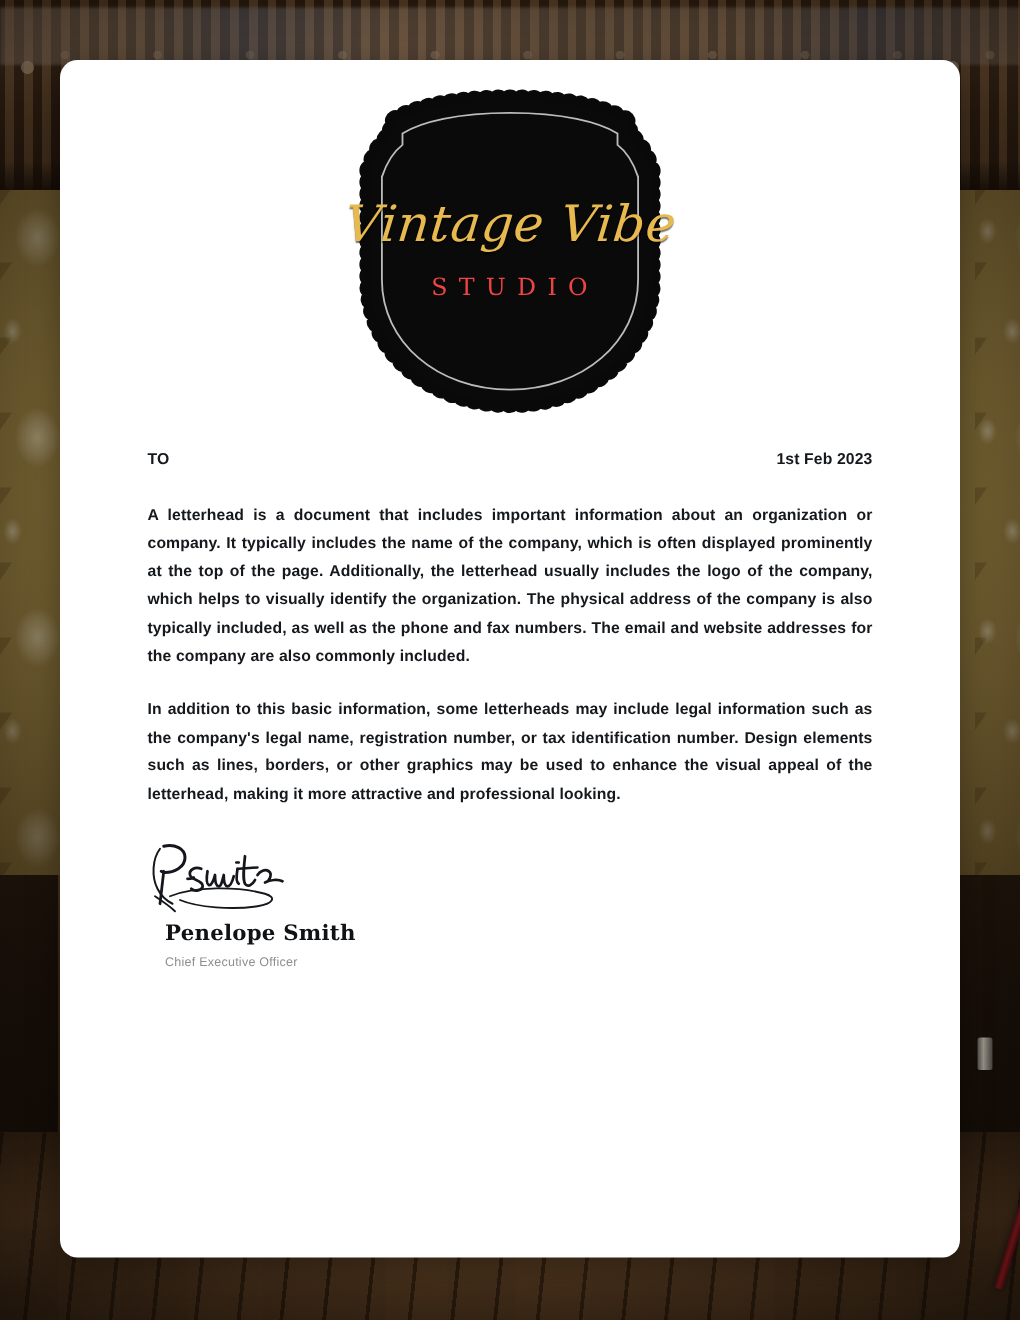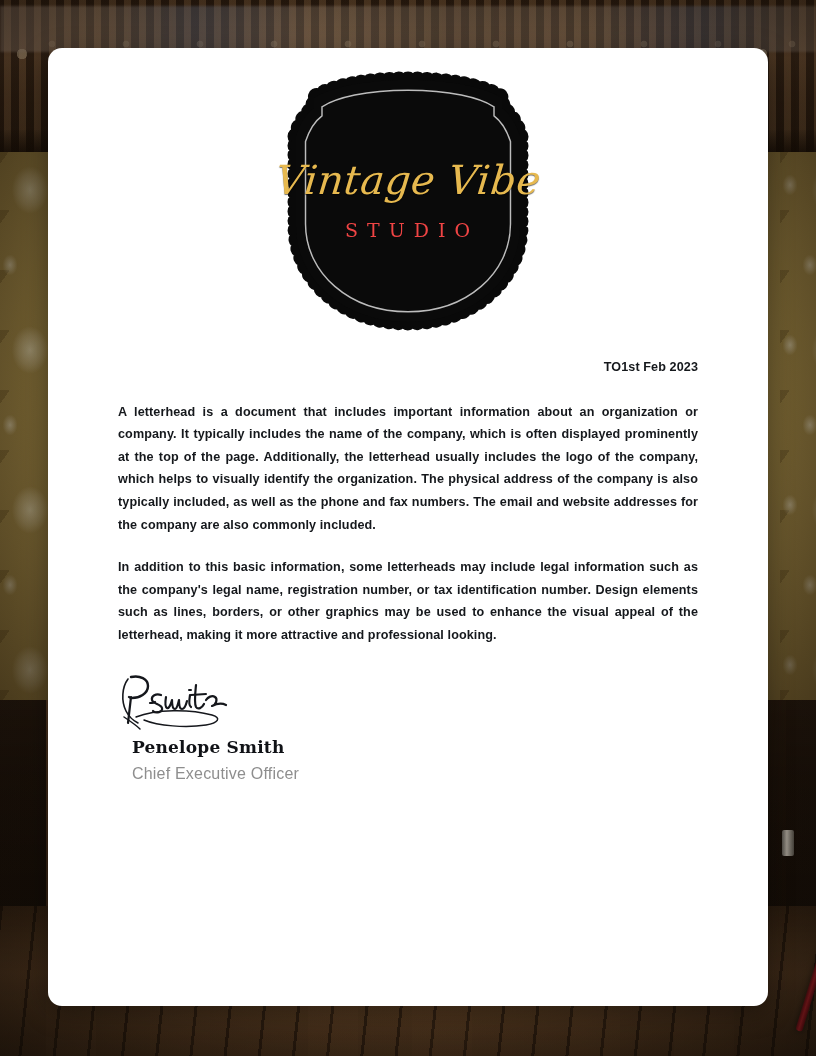--- a/index.html
+++ b/index.html
@@ -202,21 +202,21 @@
     white-space: nowrap;
   }
 
   
   .content {
     padding: 0 70px 0 70px;
   }
 
   .meta-row {
     display: flex;
-    justify-content: flex-end;
+    justify-content: space-between;
     align-items: baseline;
     margin-top: 20px;
   }
   .addr-line,
   .meta-label,
   .meta-date {
     font-size: 12.6px;
     font-weight: bold;
     color: #15181c;
     line-height: 22.6px;
@@ -243,21 +243,21 @@
   .sign-name {
     font-family: "DejaVu Serif", serif;
     font-size: 17px;
     font-weight: bold;
     color: #101216;
     margin-top: 6px;
     margin-left: 14px;
     letter-spacing: .2px;
   }
   .sign-title {
-    font-size: 16px;
+    font-size: 10px;
     color: #8e8e8e;
     margin-top: 8px;
     margin-left: 14px;
     letter-spacing: .2px;
   }
 </style>
 </head>
 <body>
 
 <div class="bg-photo">

